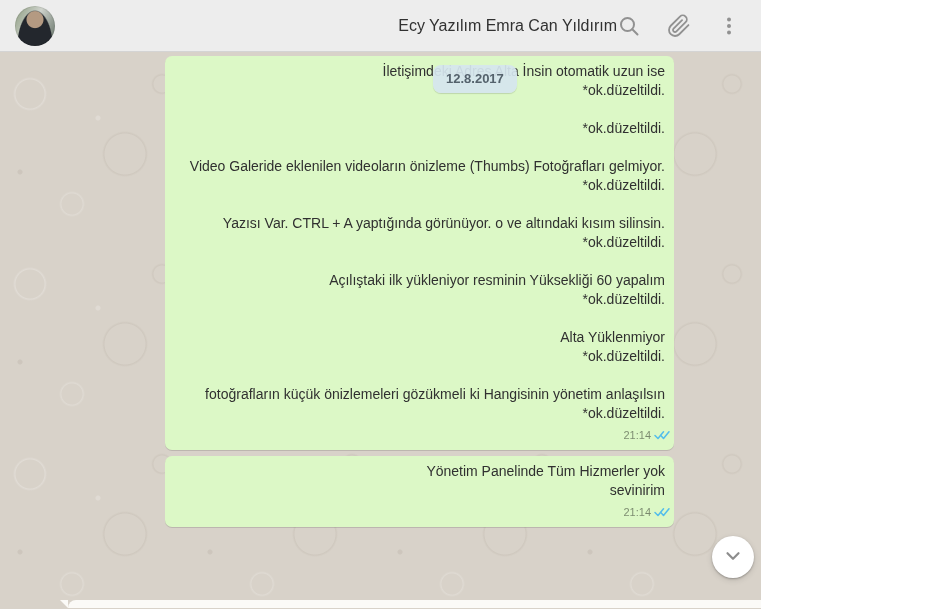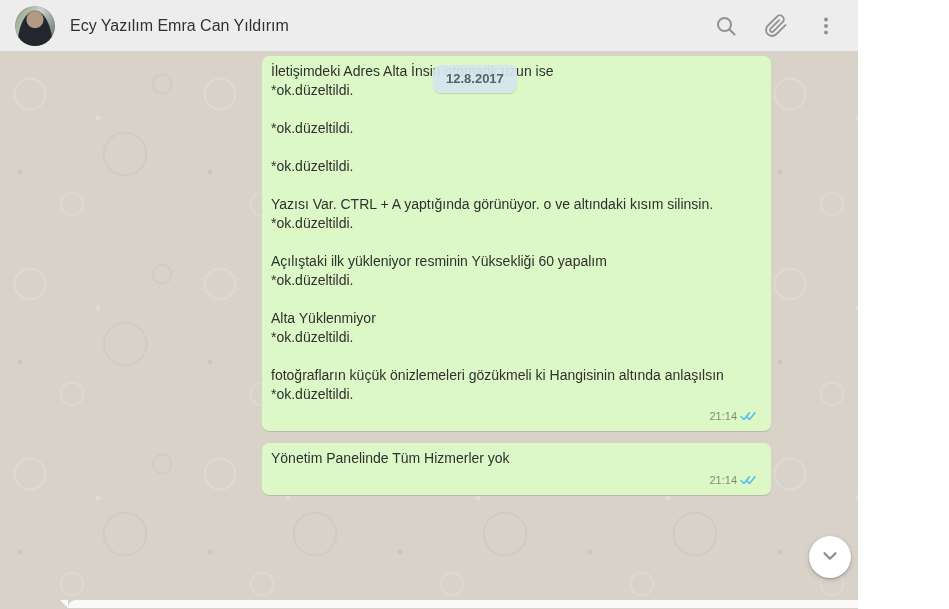--- a/index.html
+++ b/index.html
@@ -1,18 +1,18 @@
 <!DOCTYPE html>
 <html style="--header-bg: #ededed; --chat-bg: #d8d2c9; --out-bg: #dcf8c6; --in-bg: #ffffff; --date-bg: rgba(213,229,238,0.93);"><head>
 <meta charset="utf-8">
 <style>
   * { margin:0; padding:0; box-sizing:border-box; }
   html,body { width:949px; height:609px; overflow:hidden; }
   body { font-family:"Liberation Sans","DejaVu Sans",sans-serif; }
-  .app { position:relative; width:858px; height:609px; background:var(--chat-bg,#d8d2c9); overflow:hidden; }
+  .app { position:relative; width:761px; height:609px; background:var(--chat-bg,#d8d2c9); overflow:hidden;text-align:right; }
 
   
   .chat-header {
     position:relative; z-index:10; height:52px; background:var(--header-bg,#ededed);
     border-bottom:1px solid #d4d4d4; display:flex; align-items:center; padding:0 20px 0 15px;
   }
   .avatar {
     width:40px; height:40px; border-radius:50%; flex:0 0 40px; cursor:pointer;
     background:
       radial-gradient(circle at 50% 34%, #b49a82 0 8px, rgba(180,154,130,0) 9px),
@@ -39,25 +39,25 @@
       radial-gradient(circle at 20px 120px, rgba(128,116,98,0.12) 0 2px, rgba(128,116,98,0) 3px);
     background-size:190px 190px;
   }
   .message-list { display:flex; flex-direction:column; padding-top:4px; }
 
   .bubble {
     position:relative; border-radius:7px; font-size:14px; line-height:19px; color:#303030;
     box-shadow:0 1px 0.5px rgba(0,0,0,0.13);
   }
   .bubble.out { align-self:flex-end; margin-right:87px; width:509px; background:var(--out-bg,#dcf8c6); padding:6px 9px 8px 9px; }
-  .bubble.out + .bubble.out { margin-top:12px; }
+  .bubble.out + .bubble.out { margin-top:6px; }
   .para { margin-bottom:19px; }
   .para:last-of-type { margin-bottom:0; }
   .line { white-space:nowrap; }
-  .meta { position:absolute; right:15px; bottom:5px; display:flex; align-items:center; gap:3px; }
+  .meta { position:absolute; right:4px; bottom:5px; display:flex; align-items:center; gap:3px; }
   .msg-time { font-size:11px; color:rgba(0,0,0,0.45); }
   .ticks svg { display:block; }
 
   
   .date-pill {
     position:absolute; z-index:6; left:433px; top:13px;
     background:var(--date-bg,rgba(213,229,238,0.93)); color:#54626c;
     font-size:13px; padding:6px 13px 7px; border-radius:8px;
     box-shadow:0 1px 1px rgba(0,0,0,0.14);
     font-weight:bold;
@@ -118,51 +118,53 @@
     <div class="message-list">
         <div class="bubble out">
           <div class="para">
             <div class="line">İletişimdeki Adres Alta İnsin otomatik uzun ise</div>
             <div class="line">*ok.düzeltildi.</div>
           </div>
           <div class="para">
             <div class="line">*ok.düzeltildi.</div>
           </div>
           <div class="para">
+            <div class="line">Video Galeride eklenilen videoların önizleme (Thumbs) Fotoğrafları gelmiyor.</div>
             <div class="line">*ok.düzeltildi.</div>
           </div>
           <div class="para">
             <div class="line">Yazısı Var. CTRL + A yaptığında görünüyor. o ve altındaki kısım silinsin.</div>
             <div class="line">*ok.düzeltildi.</div>
           </div>
           <div class="para">
             <div class="line">Açılıştaki ilk yükleniyor resminin Yüksekliği 60 yapalım</div>
             <div class="line">*ok.düzeltildi.</div>
           </div>
           <div class="para">
             <div class="line">Alta Yüklenmiyor</div>
             <div class="line">*ok.düzeltildi.</div>
           </div>
           <div class="para">
-            <div class="line">fotoğrafların küçük önizlemeleri gözükmeli ki Hangisinin altında anlaşılsın</div>
+            <div class="line">fotoğrafların küçük önizlemeleri gözükmeli ki Hangisinin yönetim anlaşılsın</div>
             <div class="line">*ok.düzeltildi.</div>
           </div>
           <div class="meta">
             <span class="msg-time">21:14</span>
             <span class="ticks">
               <svg width="16" height="11" viewBox="0 0 16 11" fill="none" stroke="#53bdeb" stroke-width="1.5" stroke-linecap="round" stroke-linejoin="round">
                 <path d="M1 5.5 L4 8.5 L9.5 1.8"></path>
                 <path d="M6.8 5.5 L9.5 8.5 L15 1.8"></path>
               </svg>
             </span>
           </div>
         </div>
         <div class="bubble out">
           <div class="para">
             <div class="line">Yönetim Panelinde Tüm Hizmerler yok</div>
+            <div class="line">sevinirim</div>
           </div>
           <div class="meta">
             <span class="msg-time">21:14</span>
             <span class="ticks">
               <svg width="16" height="11" viewBox="0 0 16 11" fill="none" stroke="#53bdeb" stroke-width="1.5" stroke-linecap="round" stroke-linejoin="round">
                 <path d="M1 5.5 L4 8.5 L9.5 1.8"></path>
                 <path d="M6.8 5.5 L9.5 8.5 L15 1.8"></path>
               </svg>
             </span>
           </div>

